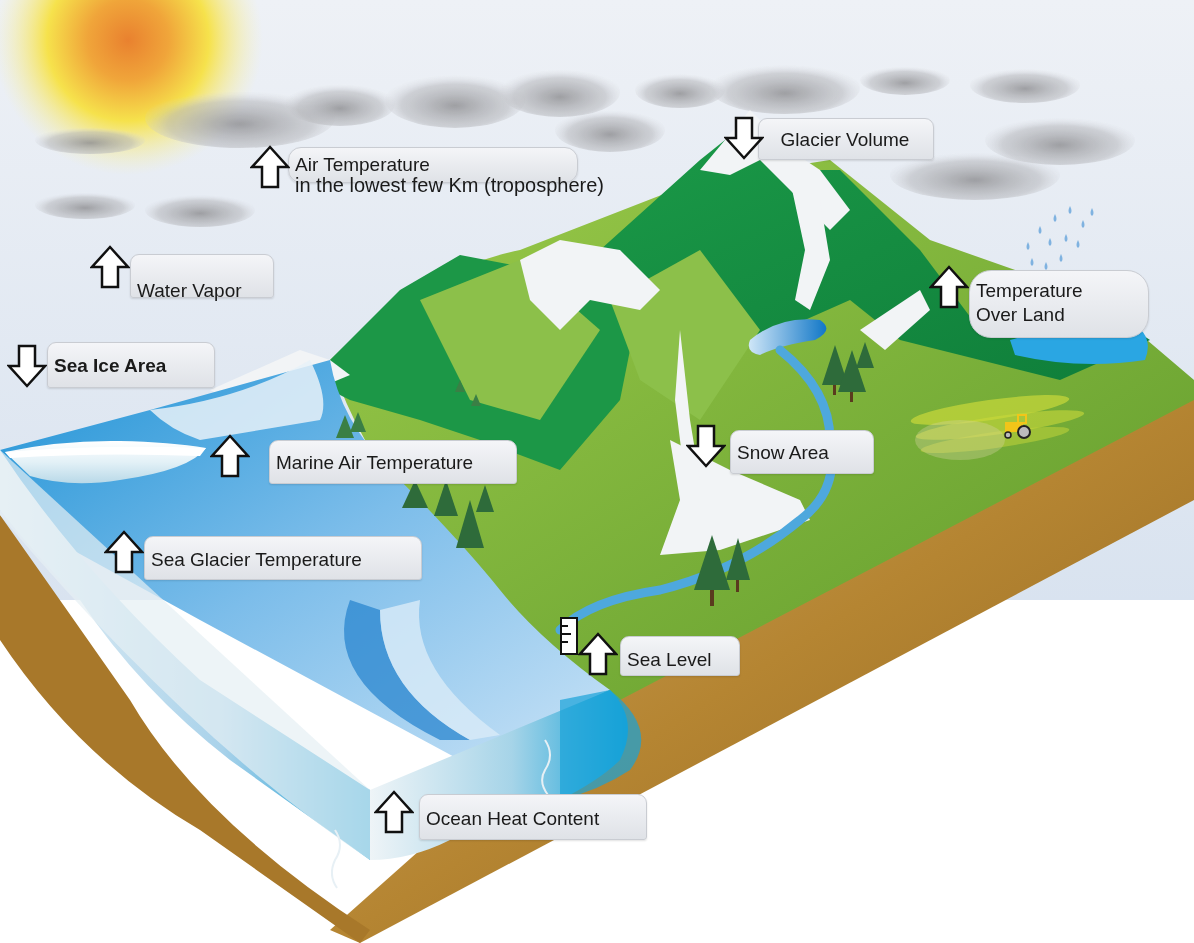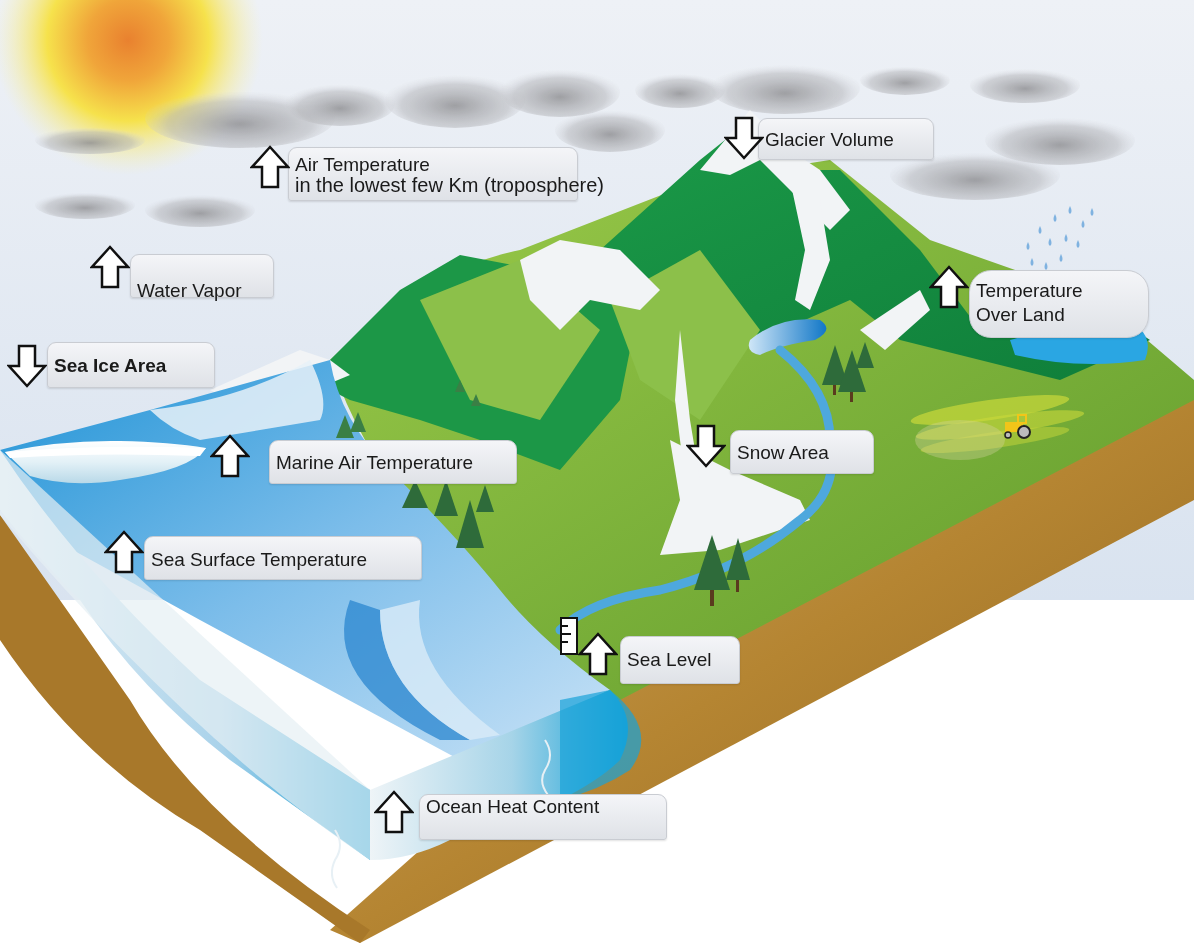--- a/index.html
+++ b/index.html
@@ -206,31 +206,31 @@
     <line x1="561" y1="626" x2="568" y2="626" stroke="#111" stroke-width="2"></line>
     <line x1="561" y1="634" x2="571" y2="634" stroke="#111" stroke-width="2"></line>
     <line x1="561" y1="642" x2="568" y2="642" stroke="#111" stroke-width="2"></line>
   </g>
 
   <path d="M335 830 Q345 845 335 860 Q328 875 337 888" stroke="#e7f0f5" stroke-width="2" fill="none"></path>
   <path d="M545 740 Q555 755 545 770 Q538 782 548 795" stroke="#e7f0f5" stroke-width="2" fill="none"></path>
 </svg>
 
 <div class="callout" style="left:250px; top:145px;">
-  <div class="box" style="left:38px; top:2px; width:290px; height:54px; padding-top:5px;">
+  <div class="box" style="left:38px; top:2px; width:290px; height:36px; padding-top:5px;border-radius:13px;">
     <span class="title">Air Temperature</span>
     <span class="sub">in the lowest few Km (troposphere)</span>
   </div>
   <svg class="arrow" viewBox="0 0 40 44" style="left:0; top:0;">
     <path d="M20 2 L38 22 L28 22 L28 42 L12 42 L12 22 L2 22 Z" fill="#ffffff" stroke="#111" stroke-width="2.5" stroke-linejoin="miter"></path>
   </svg>
 </div>
 
 <div class="callout" style="left:724px; top:116px;">
-  <div class="box" style="left:34px; top:2px; width:176px; height:42px; padding-top:9px;">
+  <div class="box" style="left:34px; top:2px; width:176px; height:42px; padding-top:9px;text-align:center;">
     <span class="title">Glacier Volume</span>
   </div>
   <svg class="arrow" viewBox="0 0 40 44" style="left:0; top:0;">
     <path d="M20 42 L38 22 L28 22 L28 2 L12 2 L12 22 L2 22 Z" fill="#ffffff" stroke="#111" stroke-width="2.5"></path>
   </svg>
 </div>
 
 <div class="callout" style="left:90px; top:242px;">
   <div class="box" style="left:40px; top:12px; width:144px; height:44px; padding-top:24px;">
     <span class="title">Water Vapor</span>
@@ -272,36 +272,36 @@
   <div class="box" style="left:44px; top:10px; width:144px; height:44px; padding-top:10px;">
     <span class="title">Snow Area</span>
   </div>
   <svg class="arrow" viewBox="0 0 40 44" style="left:0; top:0; height:52px;">
     <path d="M20 42 L38 22 L28 22 L28 2 L12 2 L12 22 L2 22 Z" fill="#ffffff" stroke="#111" stroke-width="2.5"></path>
   </svg>
 </div>
 
 <div class="callout" style="left:104px; top:526px;">
   <div class="box" style="left:40px; top:10px; width:278px; height:44px; padding-top:11px;">
-    <span class="title">Sea Surface Temperature</span>
+    <span class="title">Sea Glacier Temperature</span>
   </div>
   <svg class="arrow" viewBox="0 0 40 44" style="left:0; top:0; height:52px;">
     <path d="M20 2 L38 22 L28 22 L28 42 L12 42 L12 22 L2 22 Z" fill="#ffffff" stroke="#111" stroke-width="2.5"></path>
   </svg>
 </div>
 
 <div class="callout" style="left:578px; top:628px;">
-  <div class="box" style="left:42px; top:8px; width:120px; height:48px; padding-top:11px;">
+  <div class="box" style="left:42px; top:8px; width:120px; height:40px; padding-top:11px;">
     <span class="title">Sea Level</span>
   </div>
   <svg class="arrow" viewBox="0 0 40 44" style="left:0; top:0; height:52px;">
     <path d="M20 2 L38 22 L28 22 L28 42 L12 42 L12 22 L2 22 Z" fill="#ffffff" stroke="#111" stroke-width="2.5"></path>
   </svg>
 </div>
 
 <div class="callout" style="left:374px; top:786px;">
-  <div class="box" style="left:45px; top:8px; width:248px; height:46px; ">
+  <div class="box" style="left:45px; top:8px; width:228px; height:46px; padding-top:12px;">
     <span class="title">Ocean Heat Content</span>
   </div>
   <svg class="arrow" viewBox="0 0 40 44" style="left:0; top:0; height:52px;">
     <path d="M20 2 L38 22 L28 22 L28 42 L12 42 L12 22 L2 22 Z" fill="#ffffff" stroke="#111" stroke-width="2.5"></path>
   </svg>
 </div>
 
 </body></html>

